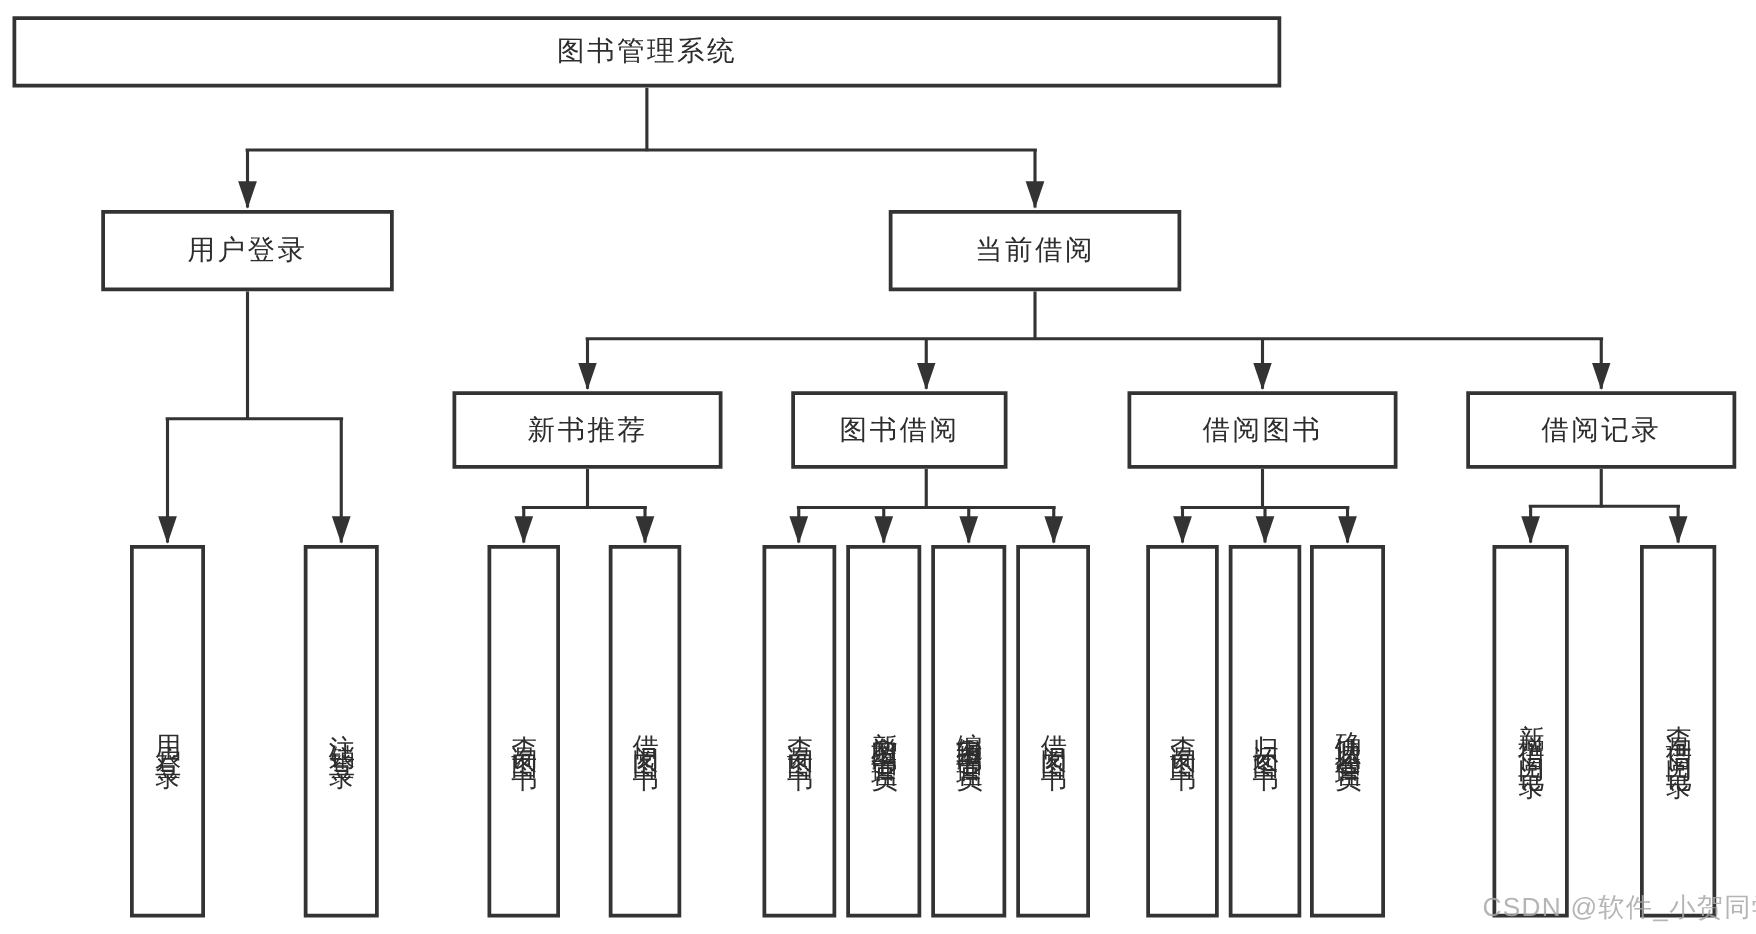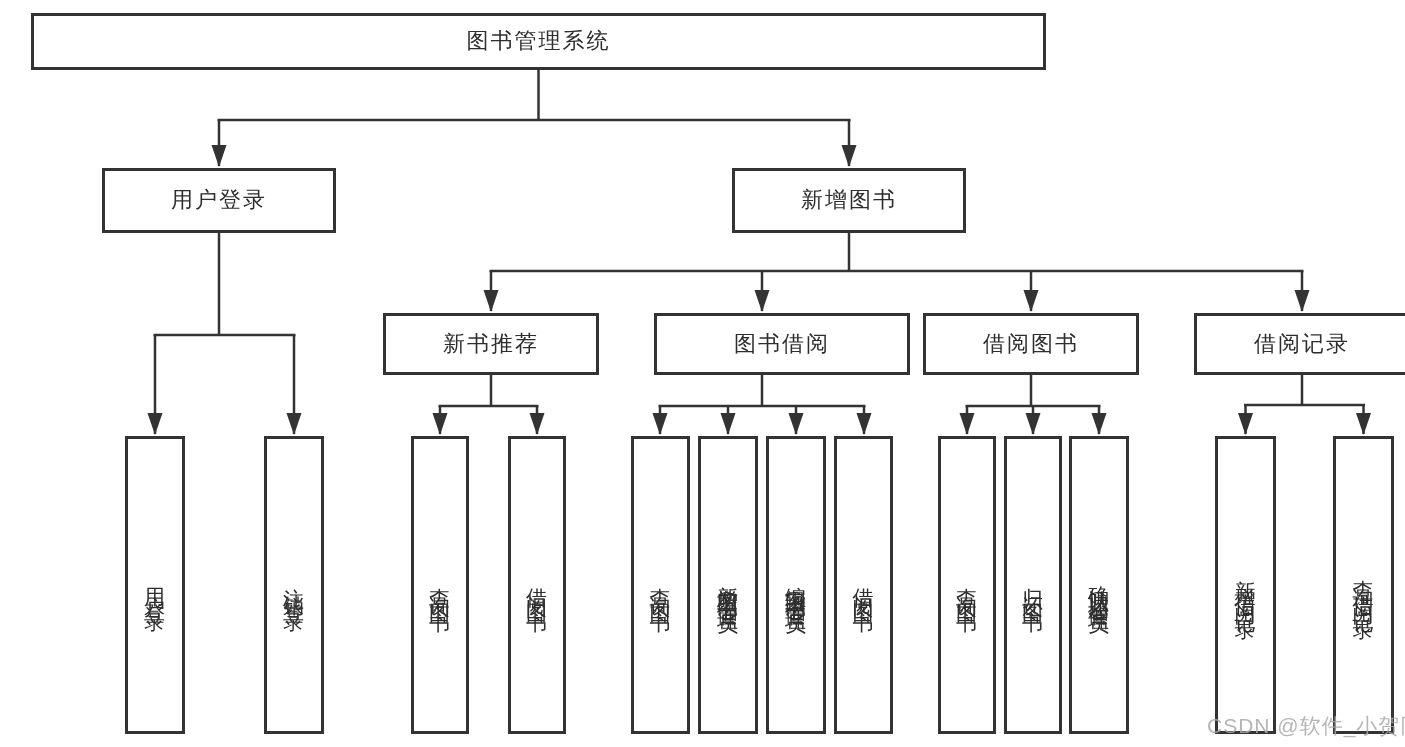--- a/index.html
+++ b/index.html
@@ -4,21 +4,21 @@
 <style>
   :root{
     --line:#333333; --text:#2d2d2d; --border:#333333; --bg:#ffffff; --wm:#aaaaaa;
   }
   *{margin:0;padding:0;box-sizing:border-box;}
   html,body{background:var(--bg);}
   body{
     width:1405px;height:747px;position:relative;overflow:hidden;
     font-family:"Liberation Sans","DejaVu Sans",sans-serif;color:var(--text);
   }
-  .stage{position:absolute;inset:0;margin-left:21px;}
+  .stage{position:absolute;inset:0;}
   .wires{position:absolute;left:0;top:0;z-index:1;}
   .wire{stroke:var(--line);stroke-width:2.5;fill:none;}
   .arrowhead{fill:var(--line);}
   .node{
     position:absolute;z-index:2;background:var(--bg);
     border:3px solid var(--border);
     display:flex;align-items:center;justify-content:center;
     font-size:22px;letter-spacing:2px;color:var(--text);
     line-height:1.2;text-align:center;
   }
@@ -82,24 +82,24 @@
 
     <line class="wire" x1="1281" y1="375" x2="1281" y2="406"></line>
     <line class="wire" x1="1223" y1="405" x2="1344" y2="405"></line>
     <line class="wire" x1="1224.5" y1="405" x2="1224.5" y2="434" marker-end="url(#arrow)"></line>
     <line class="wire" x1="1342.5" y1="405" x2="1342.5" y2="434" marker-end="url(#arrow)"></line>
   </svg>
 
   <div class="node" style="left:10px;top:13px;width:1015px;height:57px">图书管理系统</div>
 
   <div class="node" style="left:81px;top:168px;width:234px;height:65px">用户登录</div>
-  <div class="node" style="left:711px;top:168px;width:234px;height:65px">新增图书</div>
+  <div class="node" style="left:711px;top:168px;width:234px;height:65px">当前借阅</div>
 
   <div class="node" style="left:362px;top:313px;width:216px;height:62px">新书推荐</div>
-  <div class="node" style="left:633px;top:313px;width:256px;height:62px">图书借阅</div>
+  <div class="node" style="left:633px;top:313px;width:173px;height:62px">图书借阅</div>
   <div class="node" style="left:902px;top:313px;width:216px;height:62px">借阅图书</div>
   <div class="node" style="left:1173px;top:313px;width:216px;height:62px">借阅记录</div>
 
   <div class="node leaf" style="left:104px;top:436px;width:60px;height:298px">用户登录</div>
   <div class="node leaf" style="left:243px;top:436px;width:60px;height:298px">注销登录</div>
 
   <div class="node leaf" style="left:390px;top:436px;width:58px;height:298px">查询图书</div>
   <div class="node leaf" style="left:487px;top:436px;width:58px;height:298px">借阅图书</div>
 
   <div class="node leaf" style="left:610px;top:436px;width:59px;height:298px">查询图书</div>

